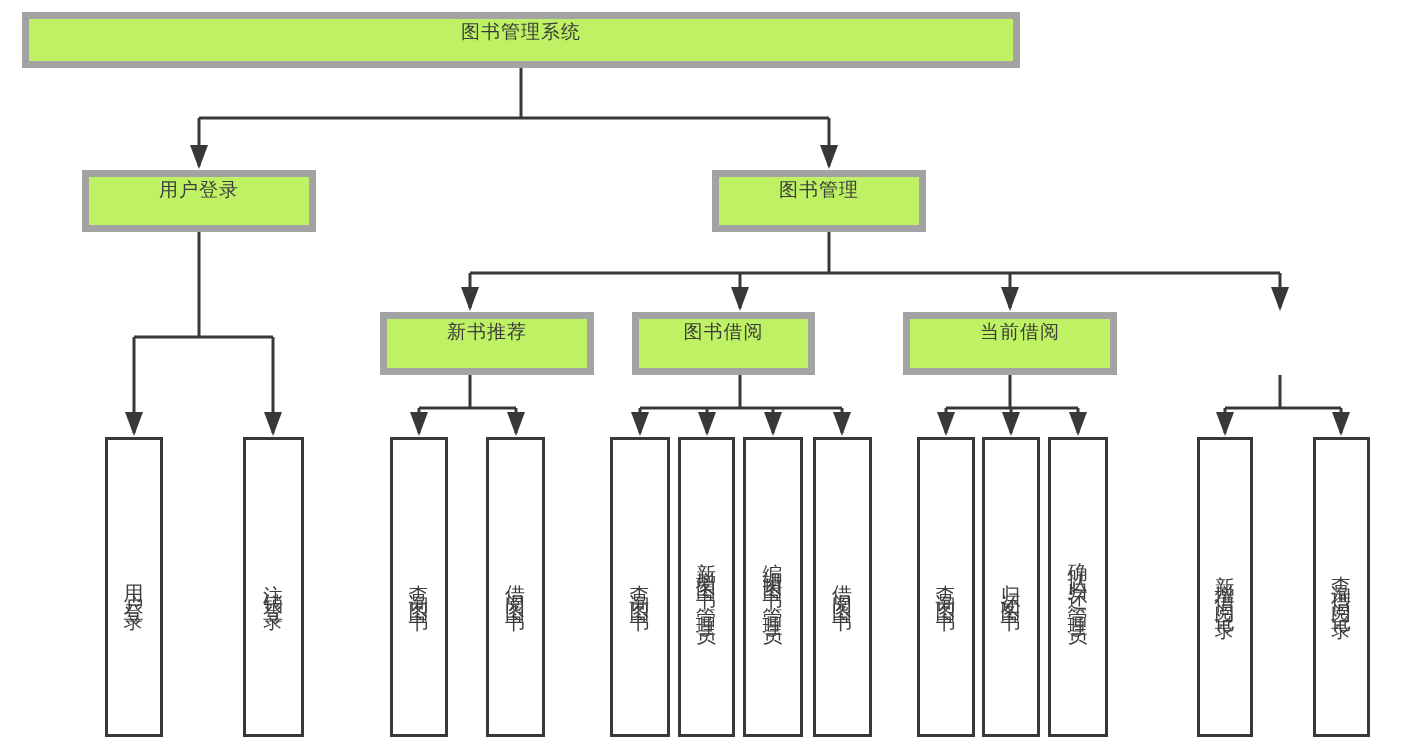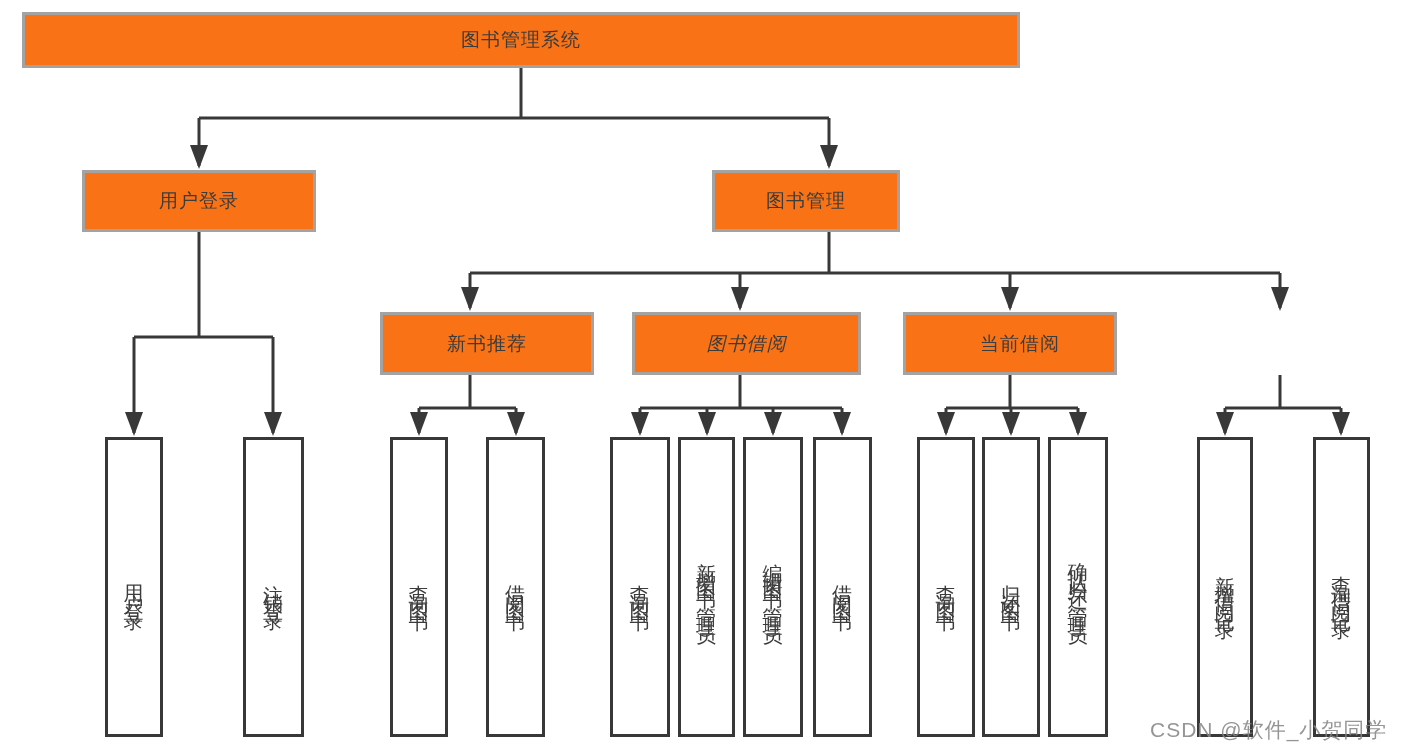--- a/index.html
+++ b/index.html
@@ -18,24 +18,24 @@
   .connector-layer {
     position: absolute;
     left: 0;
     top: 0;
     width: 1405px;
     height: 747px;
   }
   .hbox {
     position: absolute;
     box-sizing: border-box;
-    border: 3px solid #a3a3a3;
-    background: #f97316;
+    border: 7px solid #a3a3a3;
+    background: #bef264;
     display: flex;
-    align-items: center;
+    align-items: flex-start;
     justify-content: center;
     z-index: 2;
   }
   .hbox span {
     font-size: 19px;
     color: #3c3c3c;
     letter-spacing: 1px;
     white-space: nowrap;
   }
   .vbox {
@@ -140,28 +140,28 @@
     </g>
   </svg>
 
   <div class="hbox" style="left:22px; top:12px; width:998px; height:56px;">
     <span>图书管理系统</span>
   </div>
 
   <div class="hbox" style="left:82px; top:170px; width:234px; height:62px;">
     <span>用户登录</span>
   </div>
-  <div class="hbox" style="left:712px; top:170px; width:188px; height:62px;">
+  <div class="hbox" style="left:712px; top:170px; width:214px; height:62px;">
     <span>图书管理</span>
   </div>
 
   <div class="hbox" style="left:380px; top:312px; width:214px; height:63px;">
     <span>新书推荐</span>
   </div>
-  <div class="hbox" style="left:632px; top:312px; width:229px; height:63px;font-style:italic;">
+  <div class="hbox" style="left:632px; top:312px; width:183px; height:63px;">
     <span>图书借阅</span>
   </div>
   <div class="hbox" style="left:903px; top:312px; width:214px; height:63px;padding-left:20px;">
     <span>当前借阅</span>
   </div>
 
   <div class="vbox" style="left:105px; width:58px;">
     <span>用户登录</span>
   </div>
   <div class="vbox" style="left:243px; width:61px;">
@@ -198,15 +198,14 @@
     <span>确认归还（管理员）</span>
   </div>
 
   <div class="vbox" style="left:1197px; width:56px;">
     <span>新增借阅记录</span>
   </div>
   <div class="vbox" style="left:1313px; width:57px;">
     <span>查询借阅记录</span>
   </div>
 
-  <div class="watermark">CSDN @软件_小贺同学</div>
 
 </div>
 
 </body></html>

